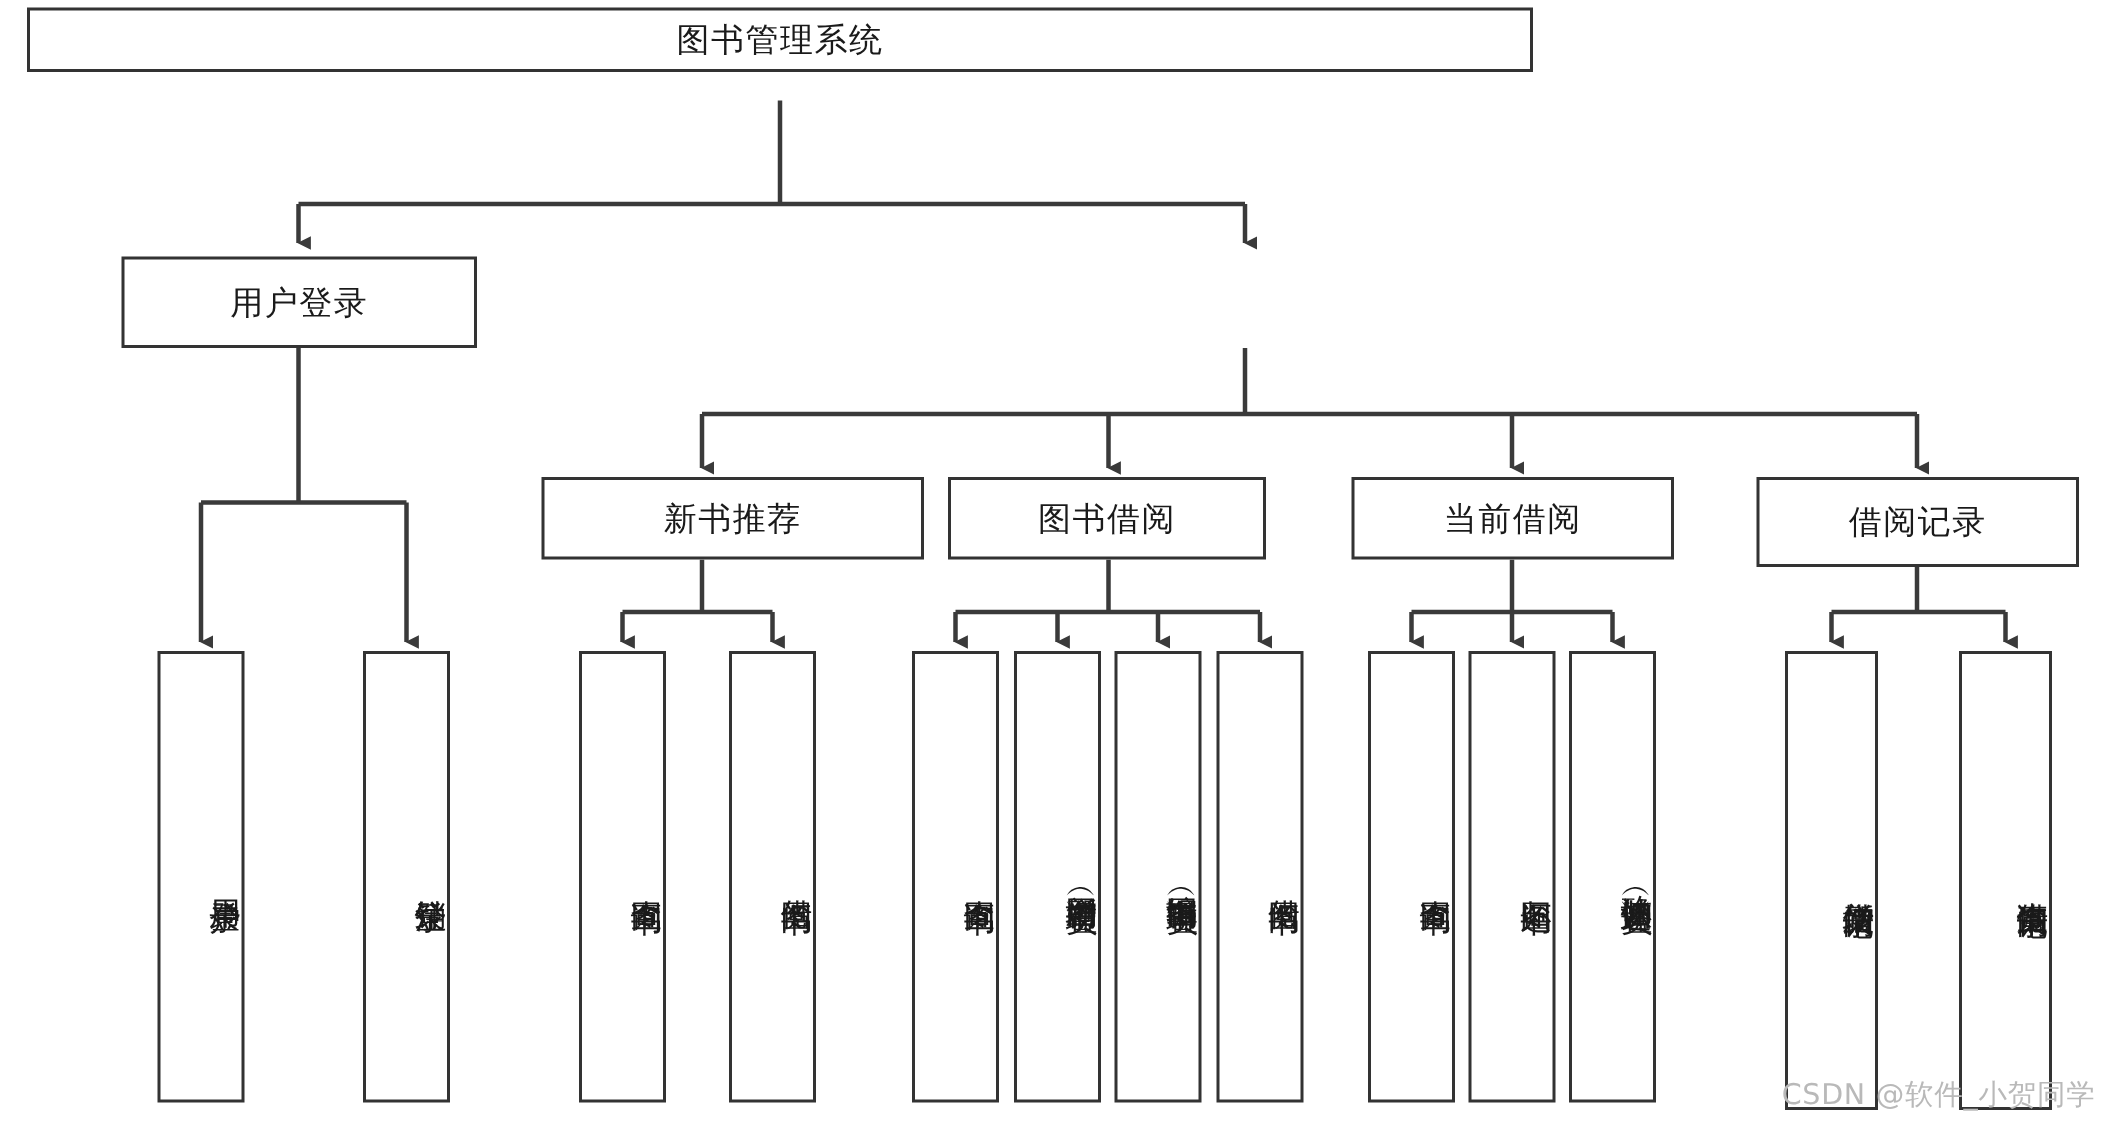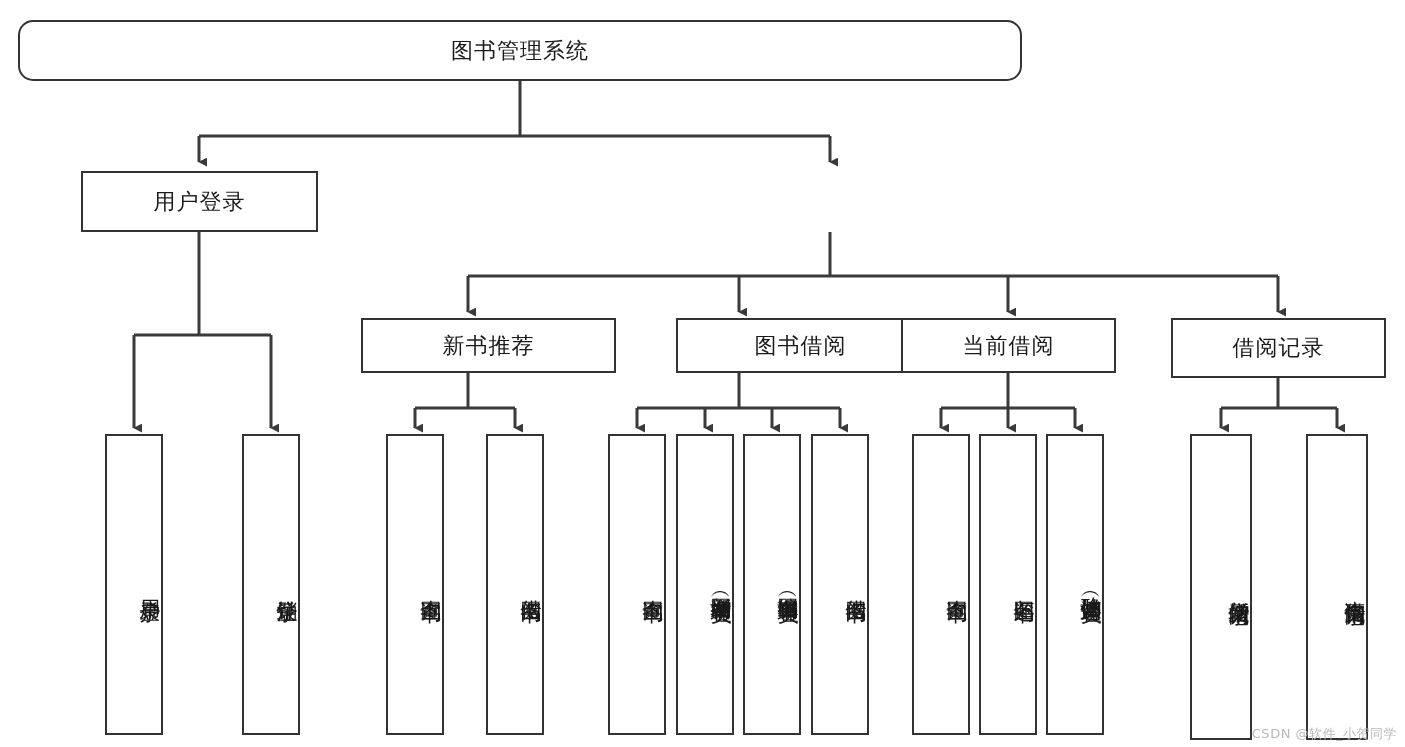--- a/index.html
+++ b/index.html
@@ -56,21 +56,21 @@
     display: block;
   }
   .node.vert .lbl {
     writing-mode: vertical-rl;
     text-orientation: upright;
   }
   #watermark {
     position: absolute;
     right: 8px;
     bottom: 4px;
-    font-size: 13px;
+    font-size: 19px;
     color: #b9b9b9;
     letter-spacing: 0.5px;
     white-space: nowrap;
     user-select: none;
   }
 </style>
 </head>
 <body>
 
 <div id="canvas">
@@ -118,32 +118,32 @@
       <path d="M 1008 408 L 1008 428" marker-end="url(#arrow)"></path>
       <path d="M 1075 408 L 1075 428" marker-end="url(#arrow)"></path>
 
       <path d="M 1278 373 L 1278 408"></path>
       <path d="M 1221 408 L 1337 408"></path>
       <path d="M 1221 408 L 1221 428" marker-end="url(#arrow)"></path>
       <path d="M 1337 408 L 1337 428" marker-end="url(#arrow)"></path>
     </g>
   </svg>
 
-  <div class="node horiz" style="left:18px; top:20px; width:1004px; height:61px;border-radius:15px;">
+  <div class="node horiz" style="left:18px; top:5px; width:1004px; height:43px;">
     <span class="lbl">图书管理系统</span>
   </div>
 
   <div class="node horiz" style="left:81px; top:171px; width:237px; height:61px;">
     <span class="lbl">用户登录</span>
   </div>
 
   <div class="node horiz" style="left:361px; top:318px; width:255px; height:55px;font-family:Liberation Mono, monospace;">
     <span class="lbl">新书推荐</span>
   </div>
-  <div class="node horiz" style="left:632px; top:318px; width:249px; height:55px;margin-left:44px;">
+  <div class="node horiz" style="left:632px; top:318px; width:212px; height:55px;">
     <span class="lbl">图书借阅</span>
   </div>
   <div class="node horiz" style="left:901px; top:318px; width:215px; height:55px;">
     <span class="lbl">当前借阅</span>
   </div>
   <div class="node horiz" style="left:1171px; top:318px; width:215px; height:60px;">
     <span class="lbl">借阅记录</span>
   </div>
 
   <div class="node vert" style="left:105px; top:434px; width:58px; height:301px;">

